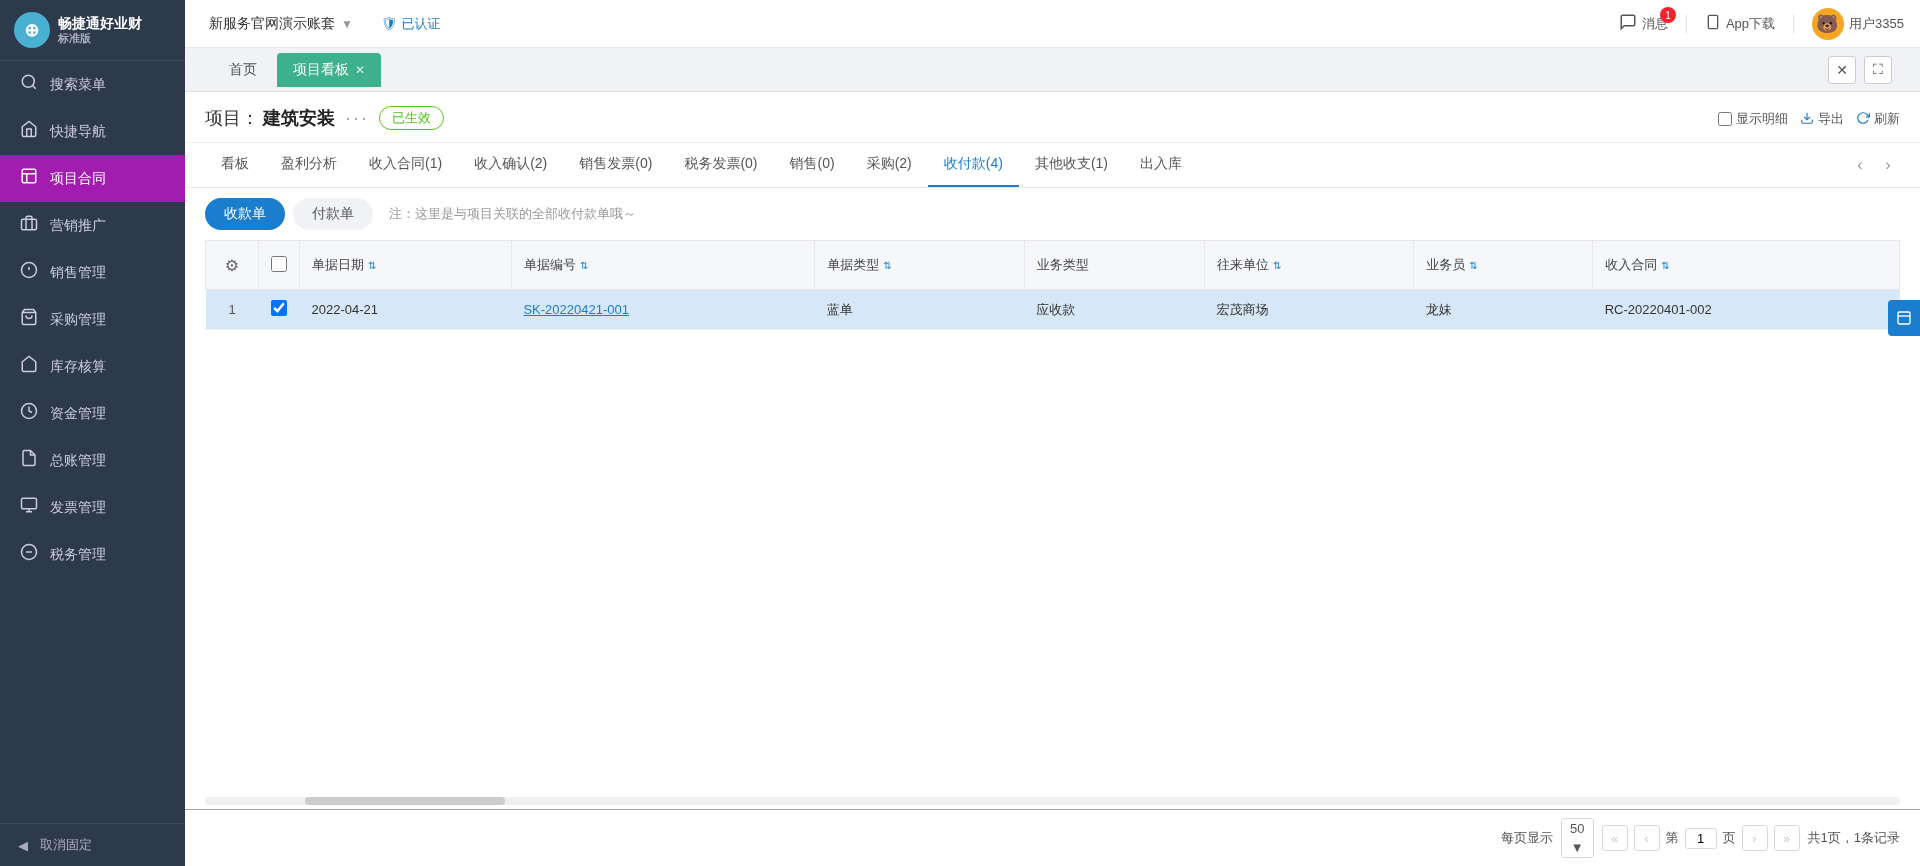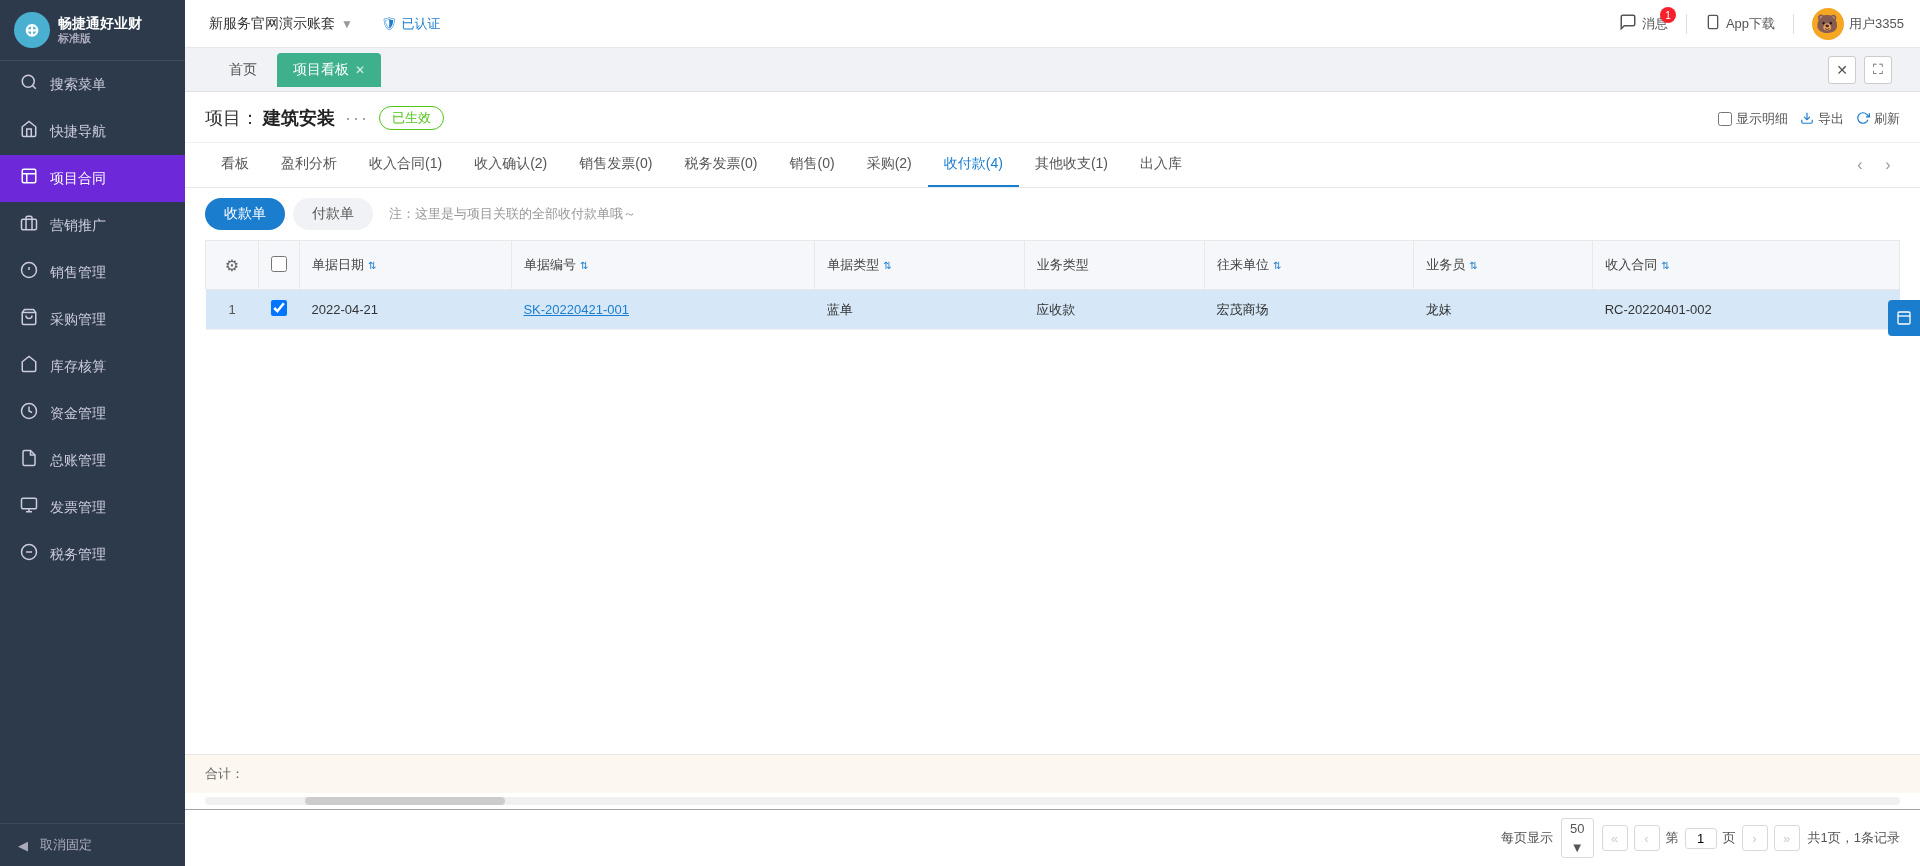--- a/index.html
+++ b/index.html
@@ -47,21 +47,21 @@
     .sidebar-item {
       display: flex;
       align-items: center;
       gap: 10px;
       padding: 12px 18px;
       color: #ccd;
       cursor: pointer;
       transition: background 0.15s;
       font-size: 14px;
     }
-    .sidebar-item.active { background: #6d28d9; color: #fff; }
+    .sidebar-item.active { background: #a21caf; color: #fff; }
     .sidebar-item .nav-icon { font-size: 18px; width: 22px; text-align: center; }
     .sidebar-footer {
       padding: 12px 18px;
       color: #aab;
       font-size: 13px;
       display: flex;
       align-items: center;
       gap: 8px;
       cursor: pointer;
       border-top: 1px solid rgba(255,255,255,0.08);
@@ -778,23 +778,20 @@
             <td>蓝单</td>
             <td>应收款</td>
             <td>宏茂商场</td>
             <td>龙妹</td>
             <td>RC-20220401-002</td>
           </tr>
         </tbody>
       </table>
     </div>
 
-    <div class="table-footer">
-      <span>合计：</span>
-    </div>
 
     <div class="scrollbar-row">
       <div class="fake-scrollbar">
         <div class="fake-scrollbar-thumb"></div>
       </div>
     </div>
 
     <div class="pagination">
       <span>每页显示</span>
       <div class="page-size-box">

